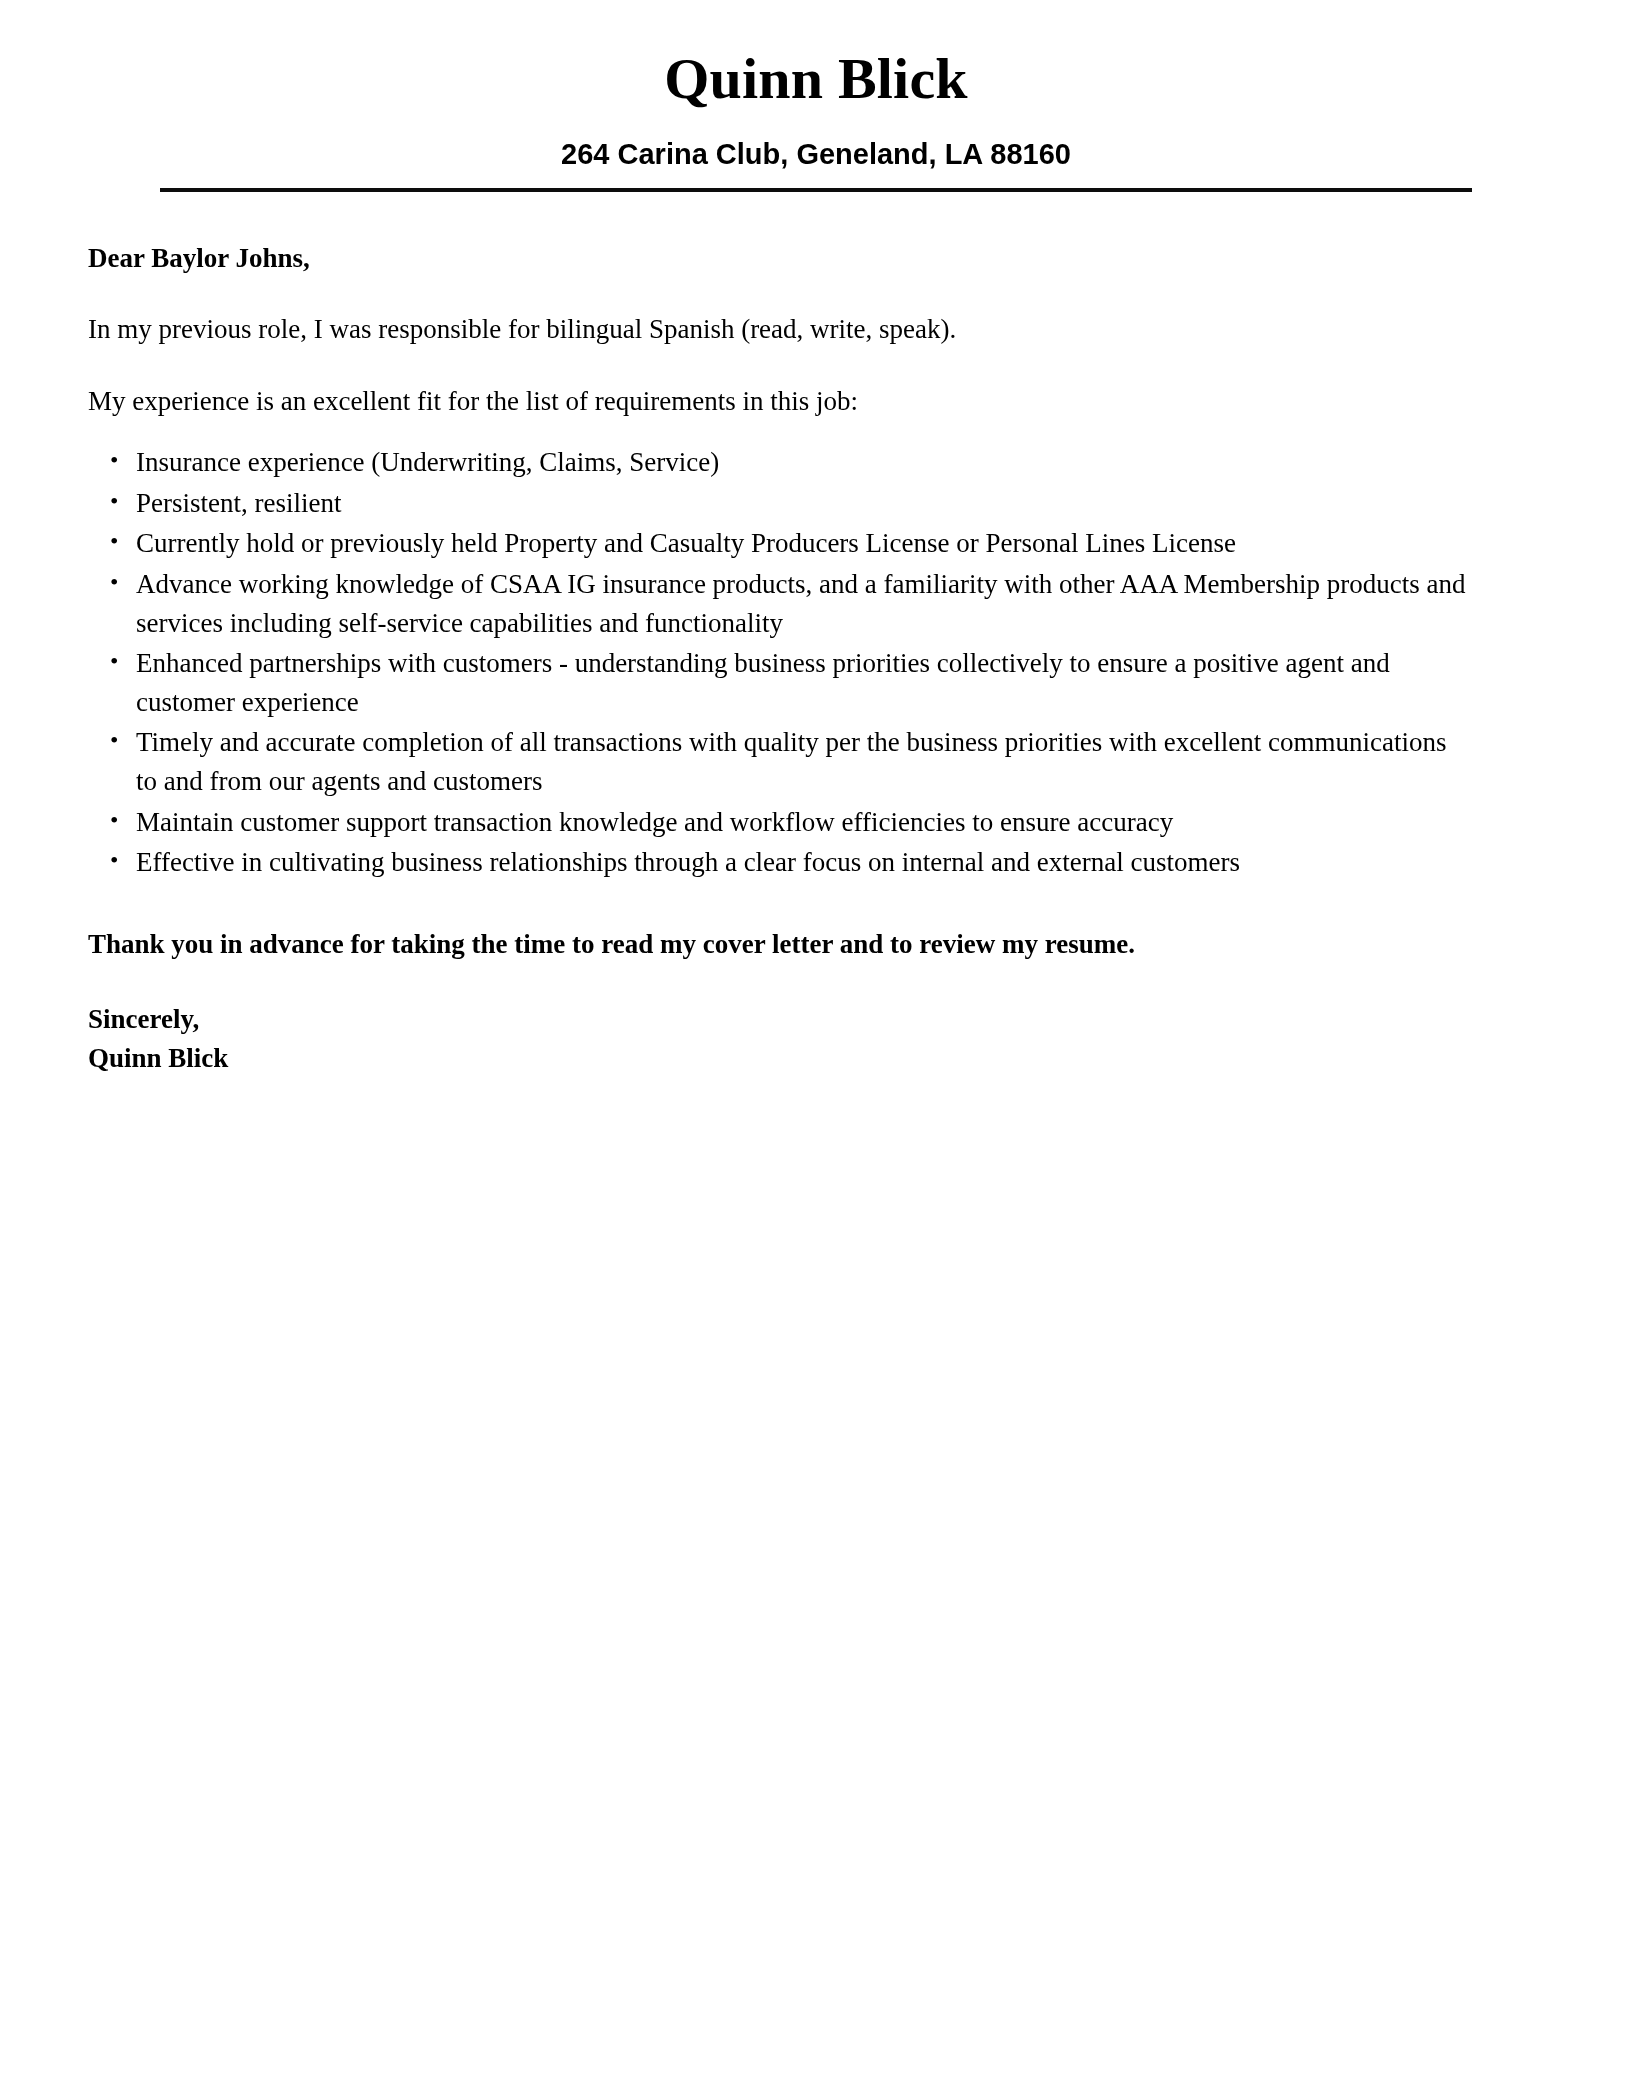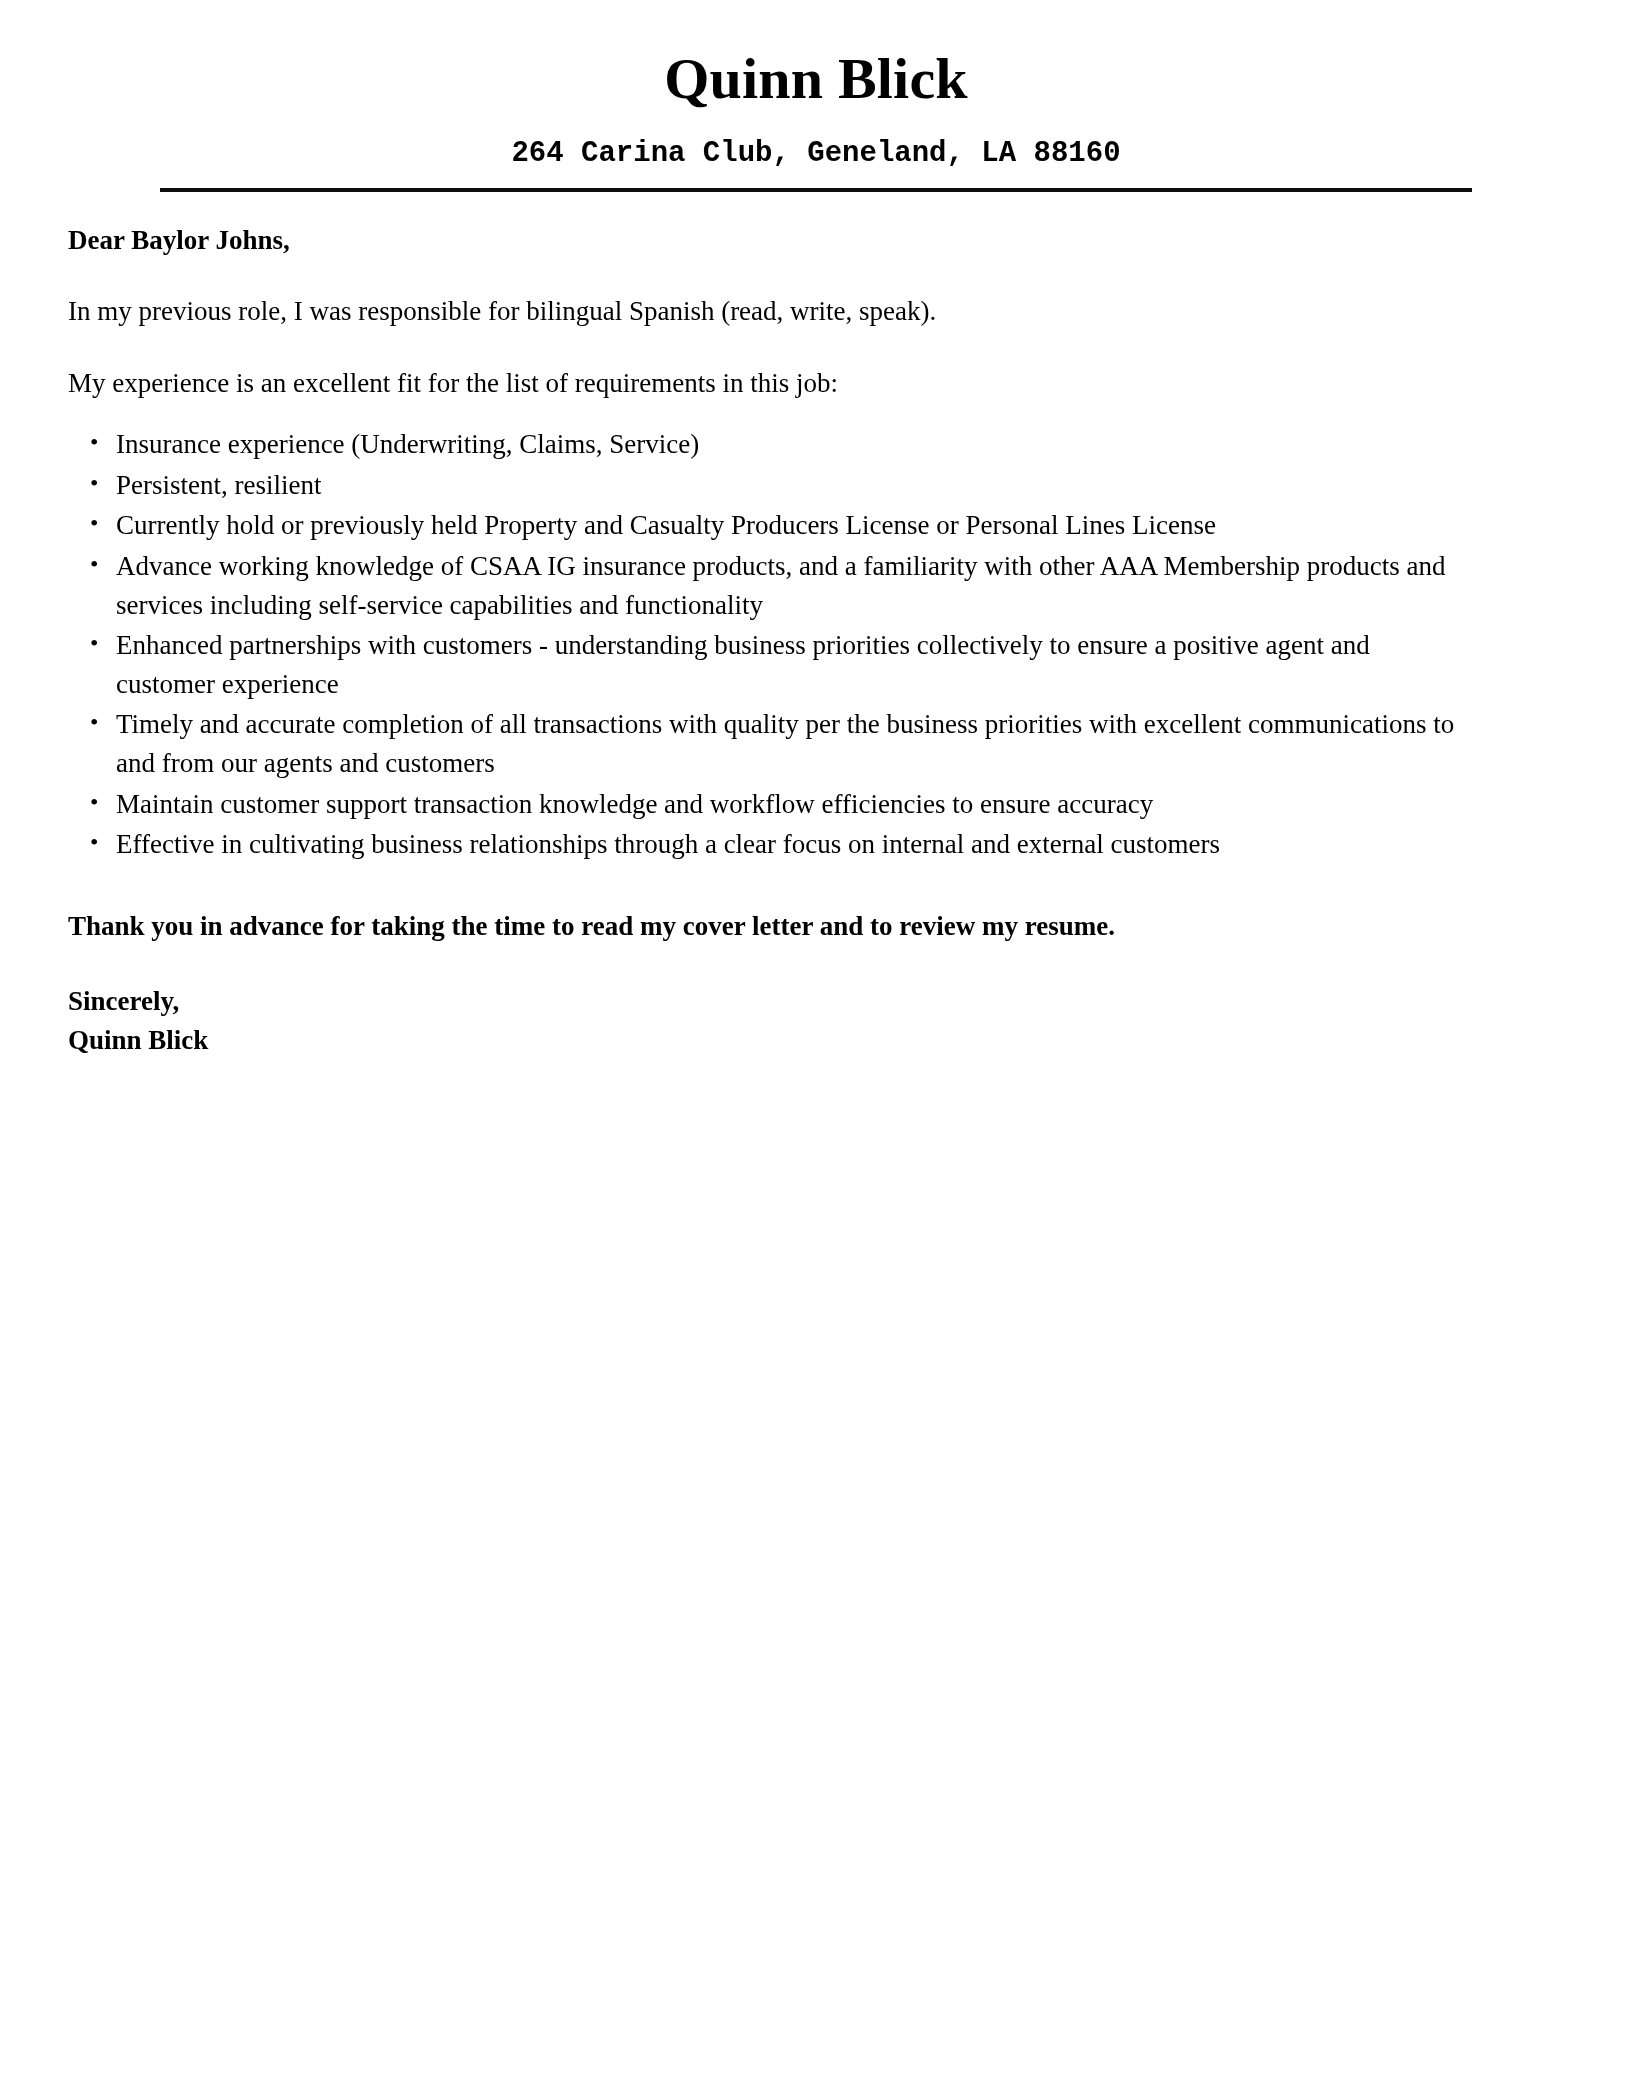--- a/index.html
+++ b/index.html
@@ -30,37 +30,37 @@
     font-family: "Liberation Serif", "DejaVu Serif", serif;
     font-weight: bold;
     font-size: 58px;
     line-height: 1.08;
     letter-spacing: 0.2px;
     margin: 0;
   }
 
   .address-line {
     text-align: center;
-    font-family: Liberation Mono, monospace;
+    font-family: Liberation Sans, sans-serif;
     font-weight: bold;
     font-size: 29px;
     line-height: 1.2;
     margin: 26px 0 0 0;
   }
 
   .header-rule {
     height: 4px;
     background: #0d0d0d;
     margin: 17px 160px 0 160px;
   }
 
   
   .letter-body {
-    padding: 0 160px 0 68px;
-    margin-top: 30px;
+    padding: 0 160px 0 88px;
+    margin-top: 48px;
   }
 
   .salutation {
     font-weight: bold;
     font-size: 27px;
     line-height: 1.35;
     margin: 0 0 33px 0;
   }
 
   .para {

